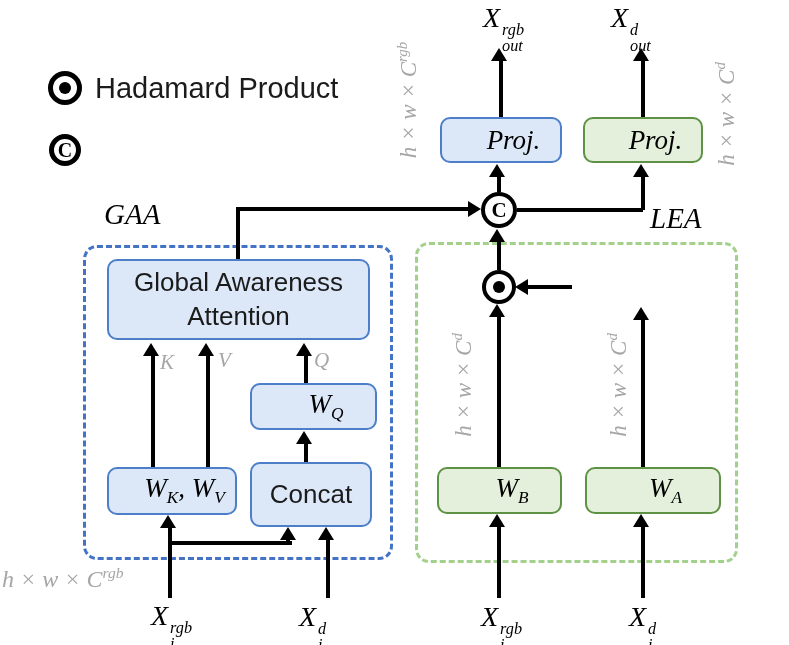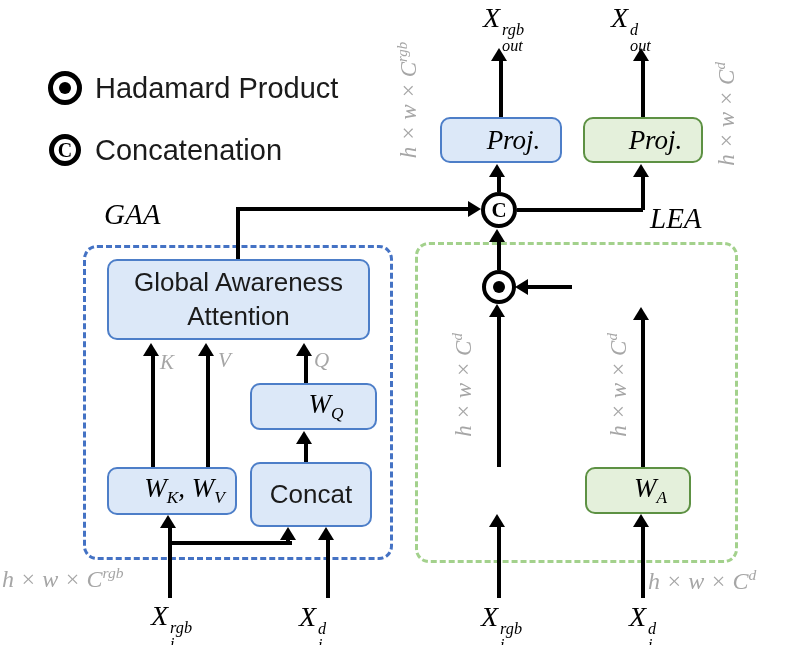--- a/index.html
+++ b/index.html
@@ -69,21 +69,20 @@
   <div class="title" style="left:104px;top:198px;font-family:Liberation Serif, serif;">GAA</div>
   <div class="title" style="left:650px;top:202px;">LEA</div>
 
   <div class="legend-icon" style="left:48px;top:71px;width:34px;height:34px;">
     <span class="dotfill"></span>
   </div>
   <div class="legend-label" style="left:95px;top:71px;line-height:34px;">Hadamard Product</div>
   <div class="legend-icon" style="left:49px;top:134px;width:32px;height:32px;">
     <span class="cg">C</span>
   </div>
-  <div class="legend-label" style="left:95px;top:134px;line-height:32px;">Concatenation</div>
 
   <div class="vline" style="left:236px;top:209px;height:51px;"></div>
   <div class="hline" style="left:236px;top:207px;width:232px;"></div>
   <div class="ah right" style="left:468px;top:201px;"></div>
 
   <div class="vline" style="left:497px;top:176px;height:16px;"></div>
   <div class="ah up" style="left:489px;top:164px;"></div>
 
   <div class="hline" style="left:517px;top:208px;width:126px;"></div>
   <div class="vline" style="left:641px;top:176px;height:34px;"></div>
@@ -150,41 +149,41 @@
   </div>
 
   <div class="box blue mser" style="left:440px;top:117px;width:122px;height:46px;">
     <span>Proj.</span>
   </div>
   <div class="box green mser" style="left:583px;top:117px;width:120px;height:46px;">
     <span>Proj.</span>
   </div>
 
 
-  <div class="box green mser" style="left:585px;top:467px;width:106px;height:47px;">
+  <div class="box green mser" style="left:437px;top:467px;width:125px;height:47px;">
+    <span><span>W</span><sub>B</sub></span>
+  </div>
+  <div class="box green mser" style="left:585px;top:467px;width:136px;height:47px;">
     <span><span>W</span><sub>A</sub></span>
   </div>
 
   <div class="jun" style="left:481px;top:192px;width:36px;height:36px;">
     <span class="cg">C</span>
   </div>
   <div class="jun" style="left:482px;top:270px;width:34px;height:34px;">
     <span class="dotfill"></span>
   </div>
 
   <div class="dim kvq" style="left:160px;top:350px;">K</div>
   <div class="dim kvq" style="left:218px;top:348px;">V</div>
   <div class="dim kvq" style="left:314px;top:348px;">Q</div>
 
   <div class="dim" style="left:2px;top:564px;font-size:24px;">
     <span>h × w × C</span><sup>rgb</sup>
   </div>
-  <div class="dim" style="left:648px;top:566px;font-size:24px;">
-    <span>h × w × C</span><sup>d</sup>
-  </div>
   <div class="dim vdim" style="left:408px;top:100px;">
     <span>h × w × C</span><sup>rgb</sup>
   </div>
   <div class="dim vdim" style="left:726px;top:114px;">
     <span>h × w × C</span><sup>d</sup>
   </div>
   <div class="dim vdim" style="left:463px;top:385px;">
     <span>h × w × C</span><sup>d</sup>
   </div>
   <div class="dim vdim" style="left:618px;top:385px;">

